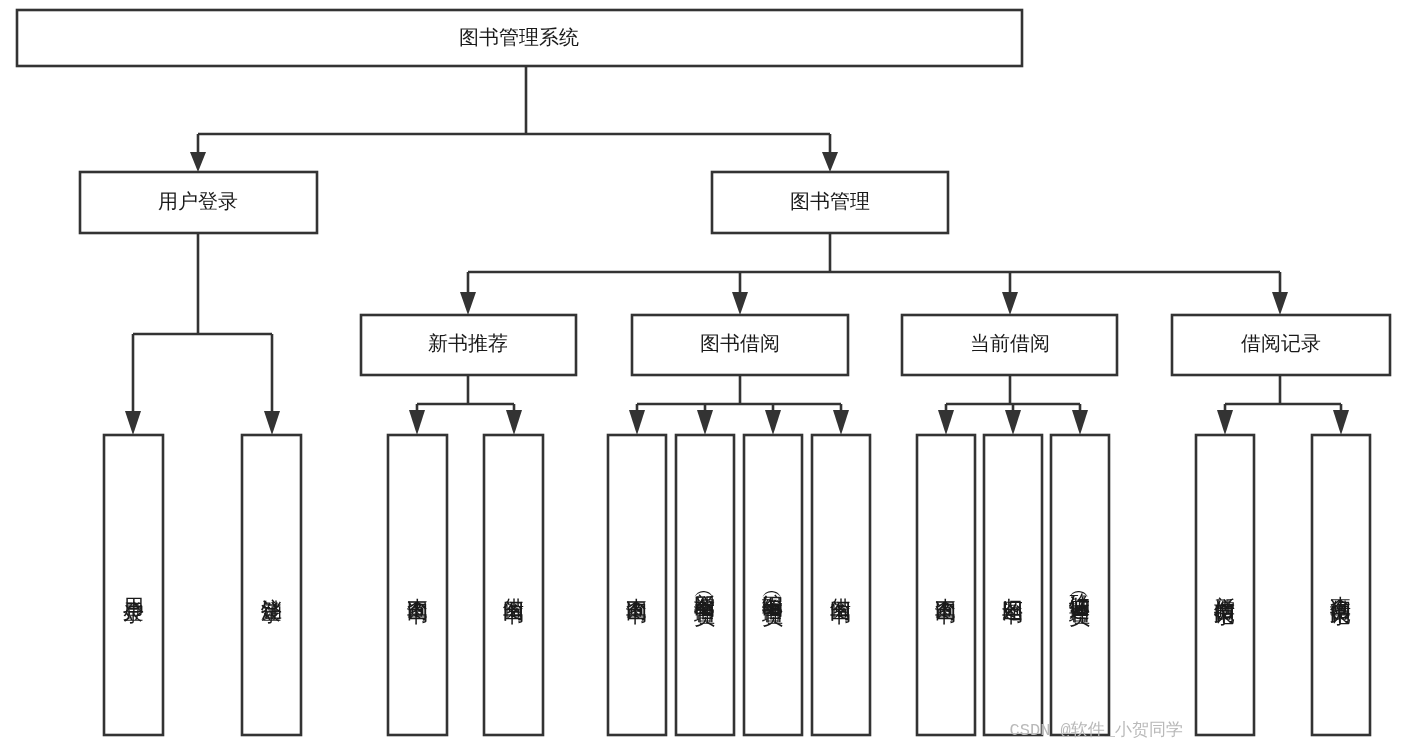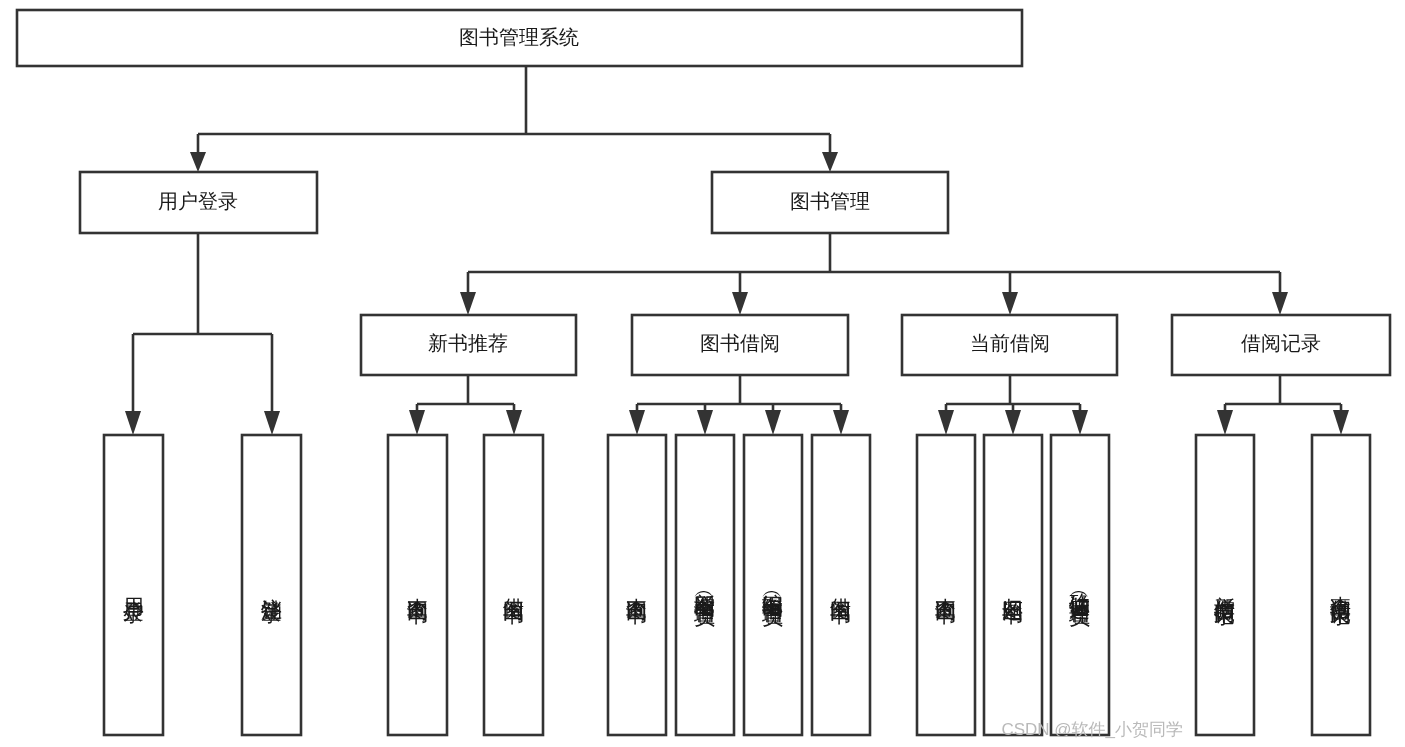--- a/index.html
+++ b/index.html
@@ -53,21 +53,21 @@
     fill: #1a1a1a;
     text-anchor: middle;
     writing-mode: vertical-rl;
     dominant-baseline: central;
     letter-spacing: 2px;
   }
   .watermark-text {
     position: absolute;
     right: 14px;
     bottom: 6px;
-    font-family: Liberation Sans, sans-serif;
+    font-family: Liberation Mono, monospace;
     font-size: 17px;
     color: #b9b9b9;
     white-space: nowrap;
     user-select: none;
   }
 </style>
 </head>
 <body>
 
 <div id="diagram-root">

